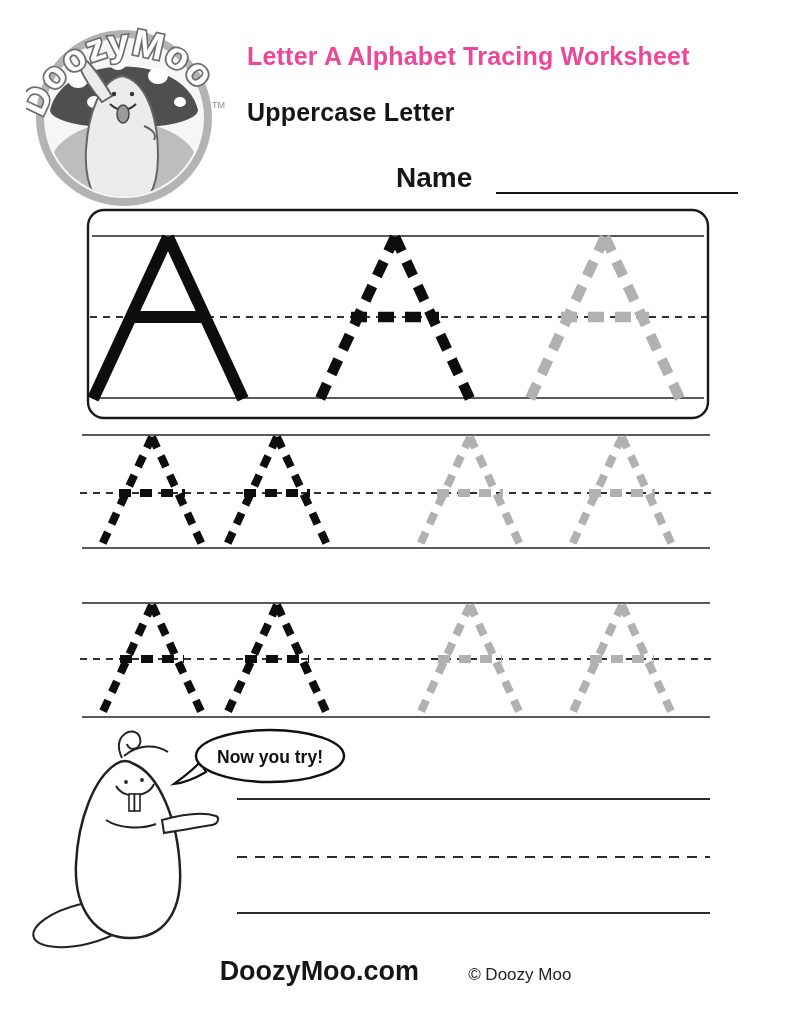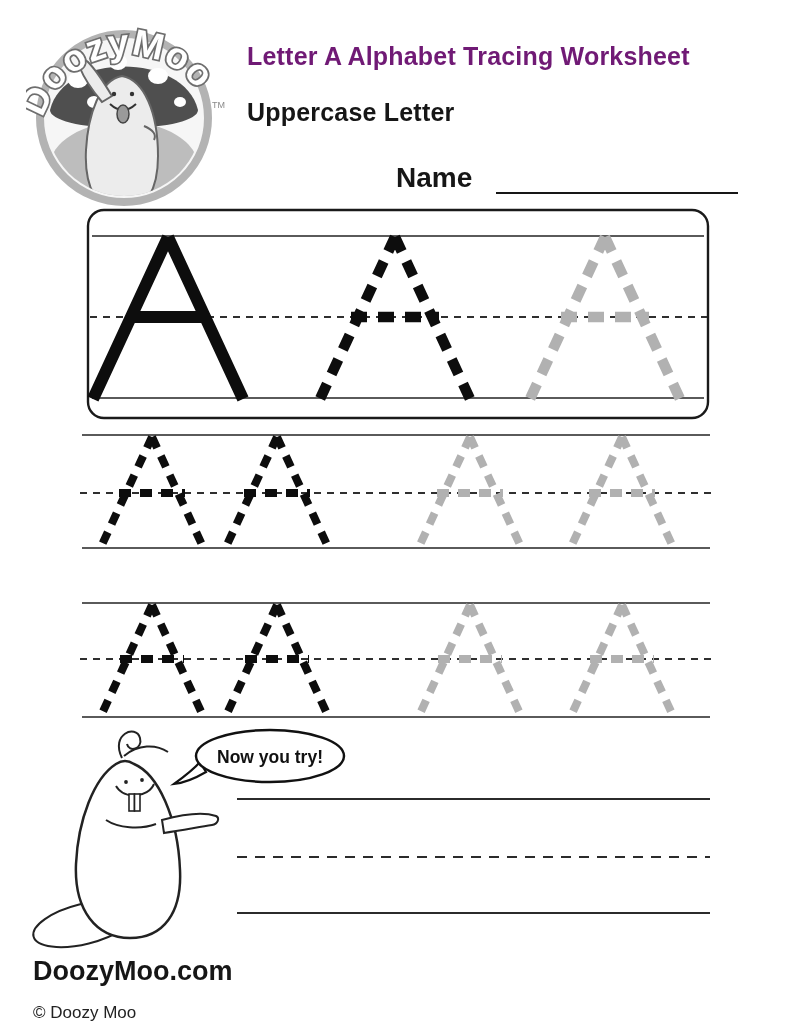--- a/index.html
+++ b/index.html
@@ -3,29 +3,29 @@
 <meta charset="utf-8">
 <style>
   html,body{margin:0;padding:0;background:#ffffff;}
   .page{
     position:relative;width:791px;height:1024px;background:#ffffff;overflow:hidden;
     font-family:"Liberation Sans",sans-serif;color:#111;
   }
   .abs{position:absolute;}
   
   .title-block{left:247px;top:40px;width:500px;line-height:1.28;}
-  .title-line{font-size:25px;font-weight:bold;letter-spacing:.2px;color:#701a75;white-space:nowrap;}
+  .title-line{font-size:25px;font-weight:bold;letter-spacing:.2px;color:#ec4899;white-space:nowrap;}
   .subtitle-line{font-size:25px;font-weight:bold;letter-spacing:.2px;color:#161616;margin-top:24px;}
   .name-row{left:396px;top:162px;display:flex;align-items:flex-end;}
   .name-label{font-size:28px;font-weight:bold;color:#161616;margin-right:24px;}
   .name-line{width:242px;border-bottom:2.5px solid #161616;height:30px;}
   
   #trace{left:0;top:0;}
   
-  .footer{left:0;right:0;top:956px;display:flex;justify-content:center;align-items:baseline;gap:16px;flex-direction:column;}
+  .footer{left:0;right:0;top:956px;display:flex;justify-content:center;align-items:baseline;gap:16px;}
   .footer-site{font-size:27px;font-weight:bold;color:#161616;}
   .footer-copy{font-size:17px;color:#222;margin-left:33px;}
 </style>
 </head>
 <body>
 
 <div class="page">
 
   <svg id="trace" class="abs" width="791" height="1024" viewBox="0 0 791 1024">
       <rect x="88" y="210" width="620" height="208" rx="16" fill="none" stroke="#1a1a1a" stroke-width="2.4"></rect>

